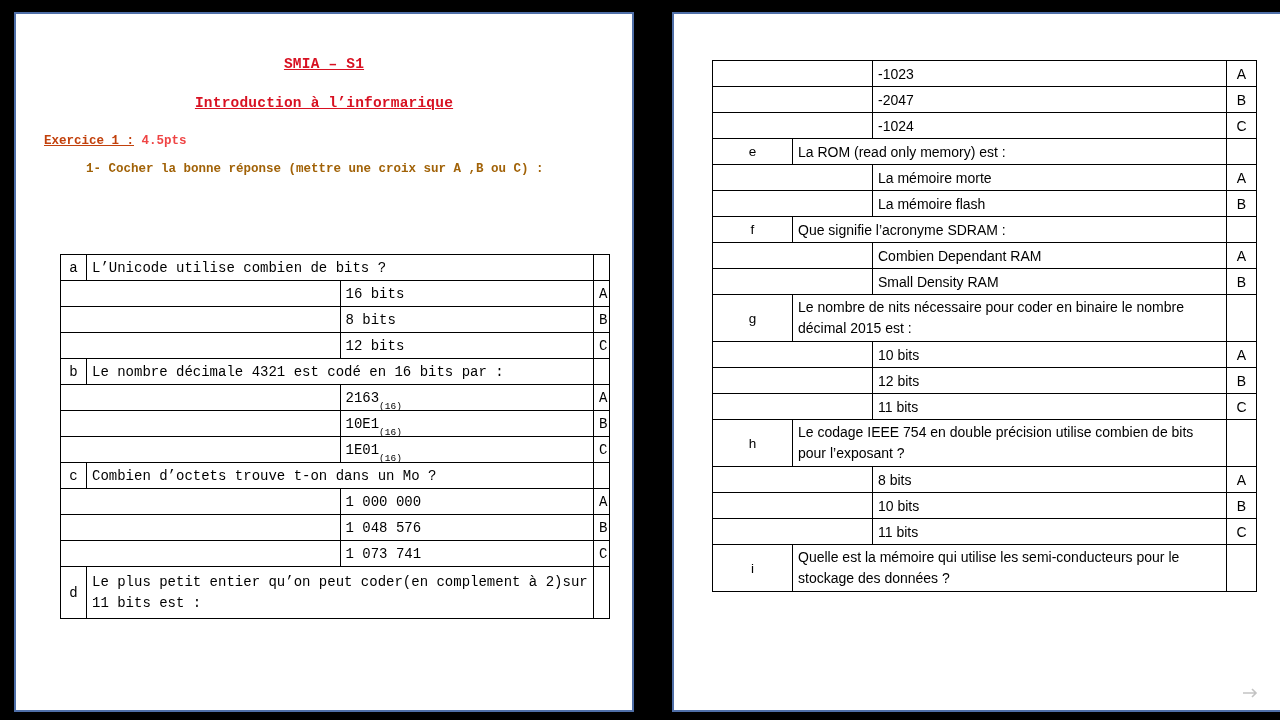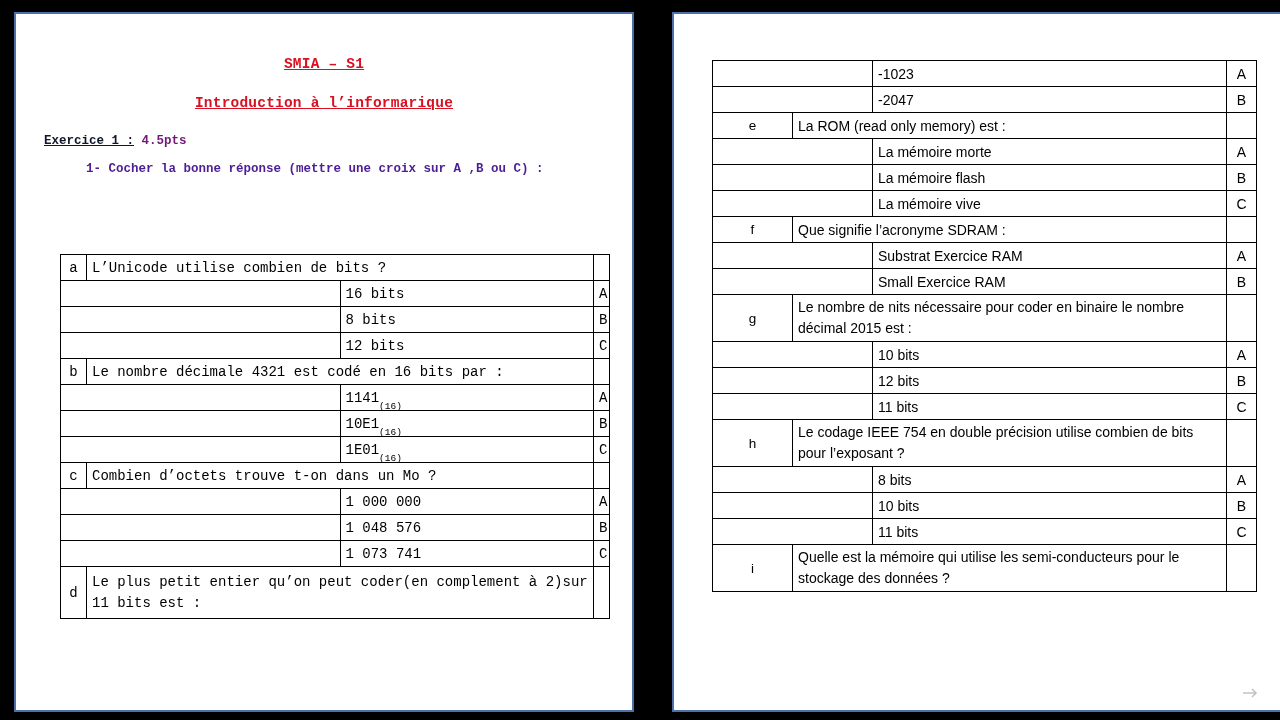--- a/index.html
+++ b/index.html
@@ -33,28 +33,28 @@
     text-decoration: underline;
     margin-bottom: 23px;
     letter-spacing: 0.2px;
   }
 
   .exercise-line {
     margin: 18px 0 0 28px;
     font-size: 12.5px;
     font-weight: bold;
   }
-  .exercise-line .ex-label { text-decoration: underline; color: #0f172a; }
-  .exercise-line .ex-pts { color: #701a75; }
+  .exercise-line .ex-label { text-decoration: underline; color: #c2410c; }
+  .exercise-line .ex-pts { color: #ef4444; }
 
   .question-line {
     margin: 14px 0 0 70px;
     font-size: 12.5px;
     font-weight: bold;
-    color: #4c1d95;
+    color: #a16207;
   }
 
   
   table.qtable {
     border-collapse: collapse;
     table-layout: fixed;
   }
   table.qtable td {
     border: 1px solid #000;
     vertical-align: middle;
@@ -133,21 +133,21 @@
           <td class="c-opt">C</td>
         </tr>
 
         <tr>
           <td class="c-letter">b</td>
           <td class="stem-small" colspan="2">Le nombre décimale 4321 est codé en 16 bits par :</td>
           <td class="c-tail"></td>
         </tr>
         <tr>
           <td class="c-blank" colspan="2"></td>
-          <td class="ans-txt"><span class="nobr"><span>1141</span><sub class="sub16">(16)</sub></span></td>
+          <td class="ans-txt"><span class="nobr"><span>2163</span><sub class="sub16">(16)</sub></span></td>
           <td class="c-opt">A</td>
         </tr>
         <tr>
           <td class="c-blank" colspan="2"></td>
           <td class="ans-txt"><span class="nobr"><span>10E1</span><sub class="sub16">(16)</sub></span></td>
           <td class="c-opt">B</td>
         </tr>
         <tr>
           <td class="c-blank" colspan="2"></td>
           <td class="ans-txt"><span class="nobr"><span>1E01</span><sub class="sub16">(16)</sub></span></td>
@@ -192,55 +192,55 @@
           <tr>
         <td class="c-blank" colspan="2"></td>
         <td class="ans-txt">-1023</td>
         <td class="c-opt">A</td>
       </tr>
       <tr>
         <td class="c-blank" colspan="2"></td>
         <td class="ans-txt">-2047</td>
         <td class="c-opt">B</td>
       </tr>
+      <tr>
+        <td class="c-blank" colspan="2"></td>
+        <td class="ans-txt">-1024</td>
+        <td class="c-opt">C</td>
+      </tr>
 
       <tr>
         <td class="c-letter">e</td>
         <td class="stem-big" colspan="2">La ROM (read only memory) est :</td>
         <td class="c-tail"></td>
       </tr>
       <tr>
         <td class="c-blank" colspan="2"></td>
         <td class="ans-txt">La mémoire morte</td>
         <td class="c-opt">A</td>
       </tr>
       <tr>
         <td class="c-blank" colspan="2"></td>
         <td class="ans-txt">La mémoire flash</td>
         <td class="c-opt">B</td>
       </tr>
-      <tr>
-        <td class="c-blank" colspan="2"></td>
-        <td class="ans-txt">La mémoire vive</td>
-        <td class="c-opt">C</td>
-      </tr>
 
       <tr>
         <td class="c-letter">f</td>
         <td class="stem-big" colspan="2">Que signifie l’acronyme SDRAM :</td>
         <td class="c-tail"></td>
       </tr>
       <tr>
         <td class="c-blank" colspan="2"></td>
-        <td class="ans-txt">Substrat Exercice RAM</td>
-        <td class="c-opt">A</td>
-      </tr>
-      <tr>
-        <td class="c-blank" colspan="2"></td>
-        <td class="ans-txt">Small Exercice RAM</td>
+        <td class="ans-txt">Combien Dependant RAM</td>
+        <td class="c-opt">A</td>
+      </tr>
+      <tr>
+        <td class="c-blank" colspan="2"></td>
+        <td class="ans-txt">Small Density RAM</td>
         <td class="c-opt">B</td>
       </tr>
 
       <tr>
         <td class="c-letter">g</td>
         <td class="stem-small" colspan="2" style="height:46px; line-height:1.5;">Le nombre de nits nécessaire pour coder en binaire le nombre décimal 2015 est :</td>
         <td class="c-tail"></td>
       </tr>
       <tr>
         <td class="c-blank" colspan="2"></td>

